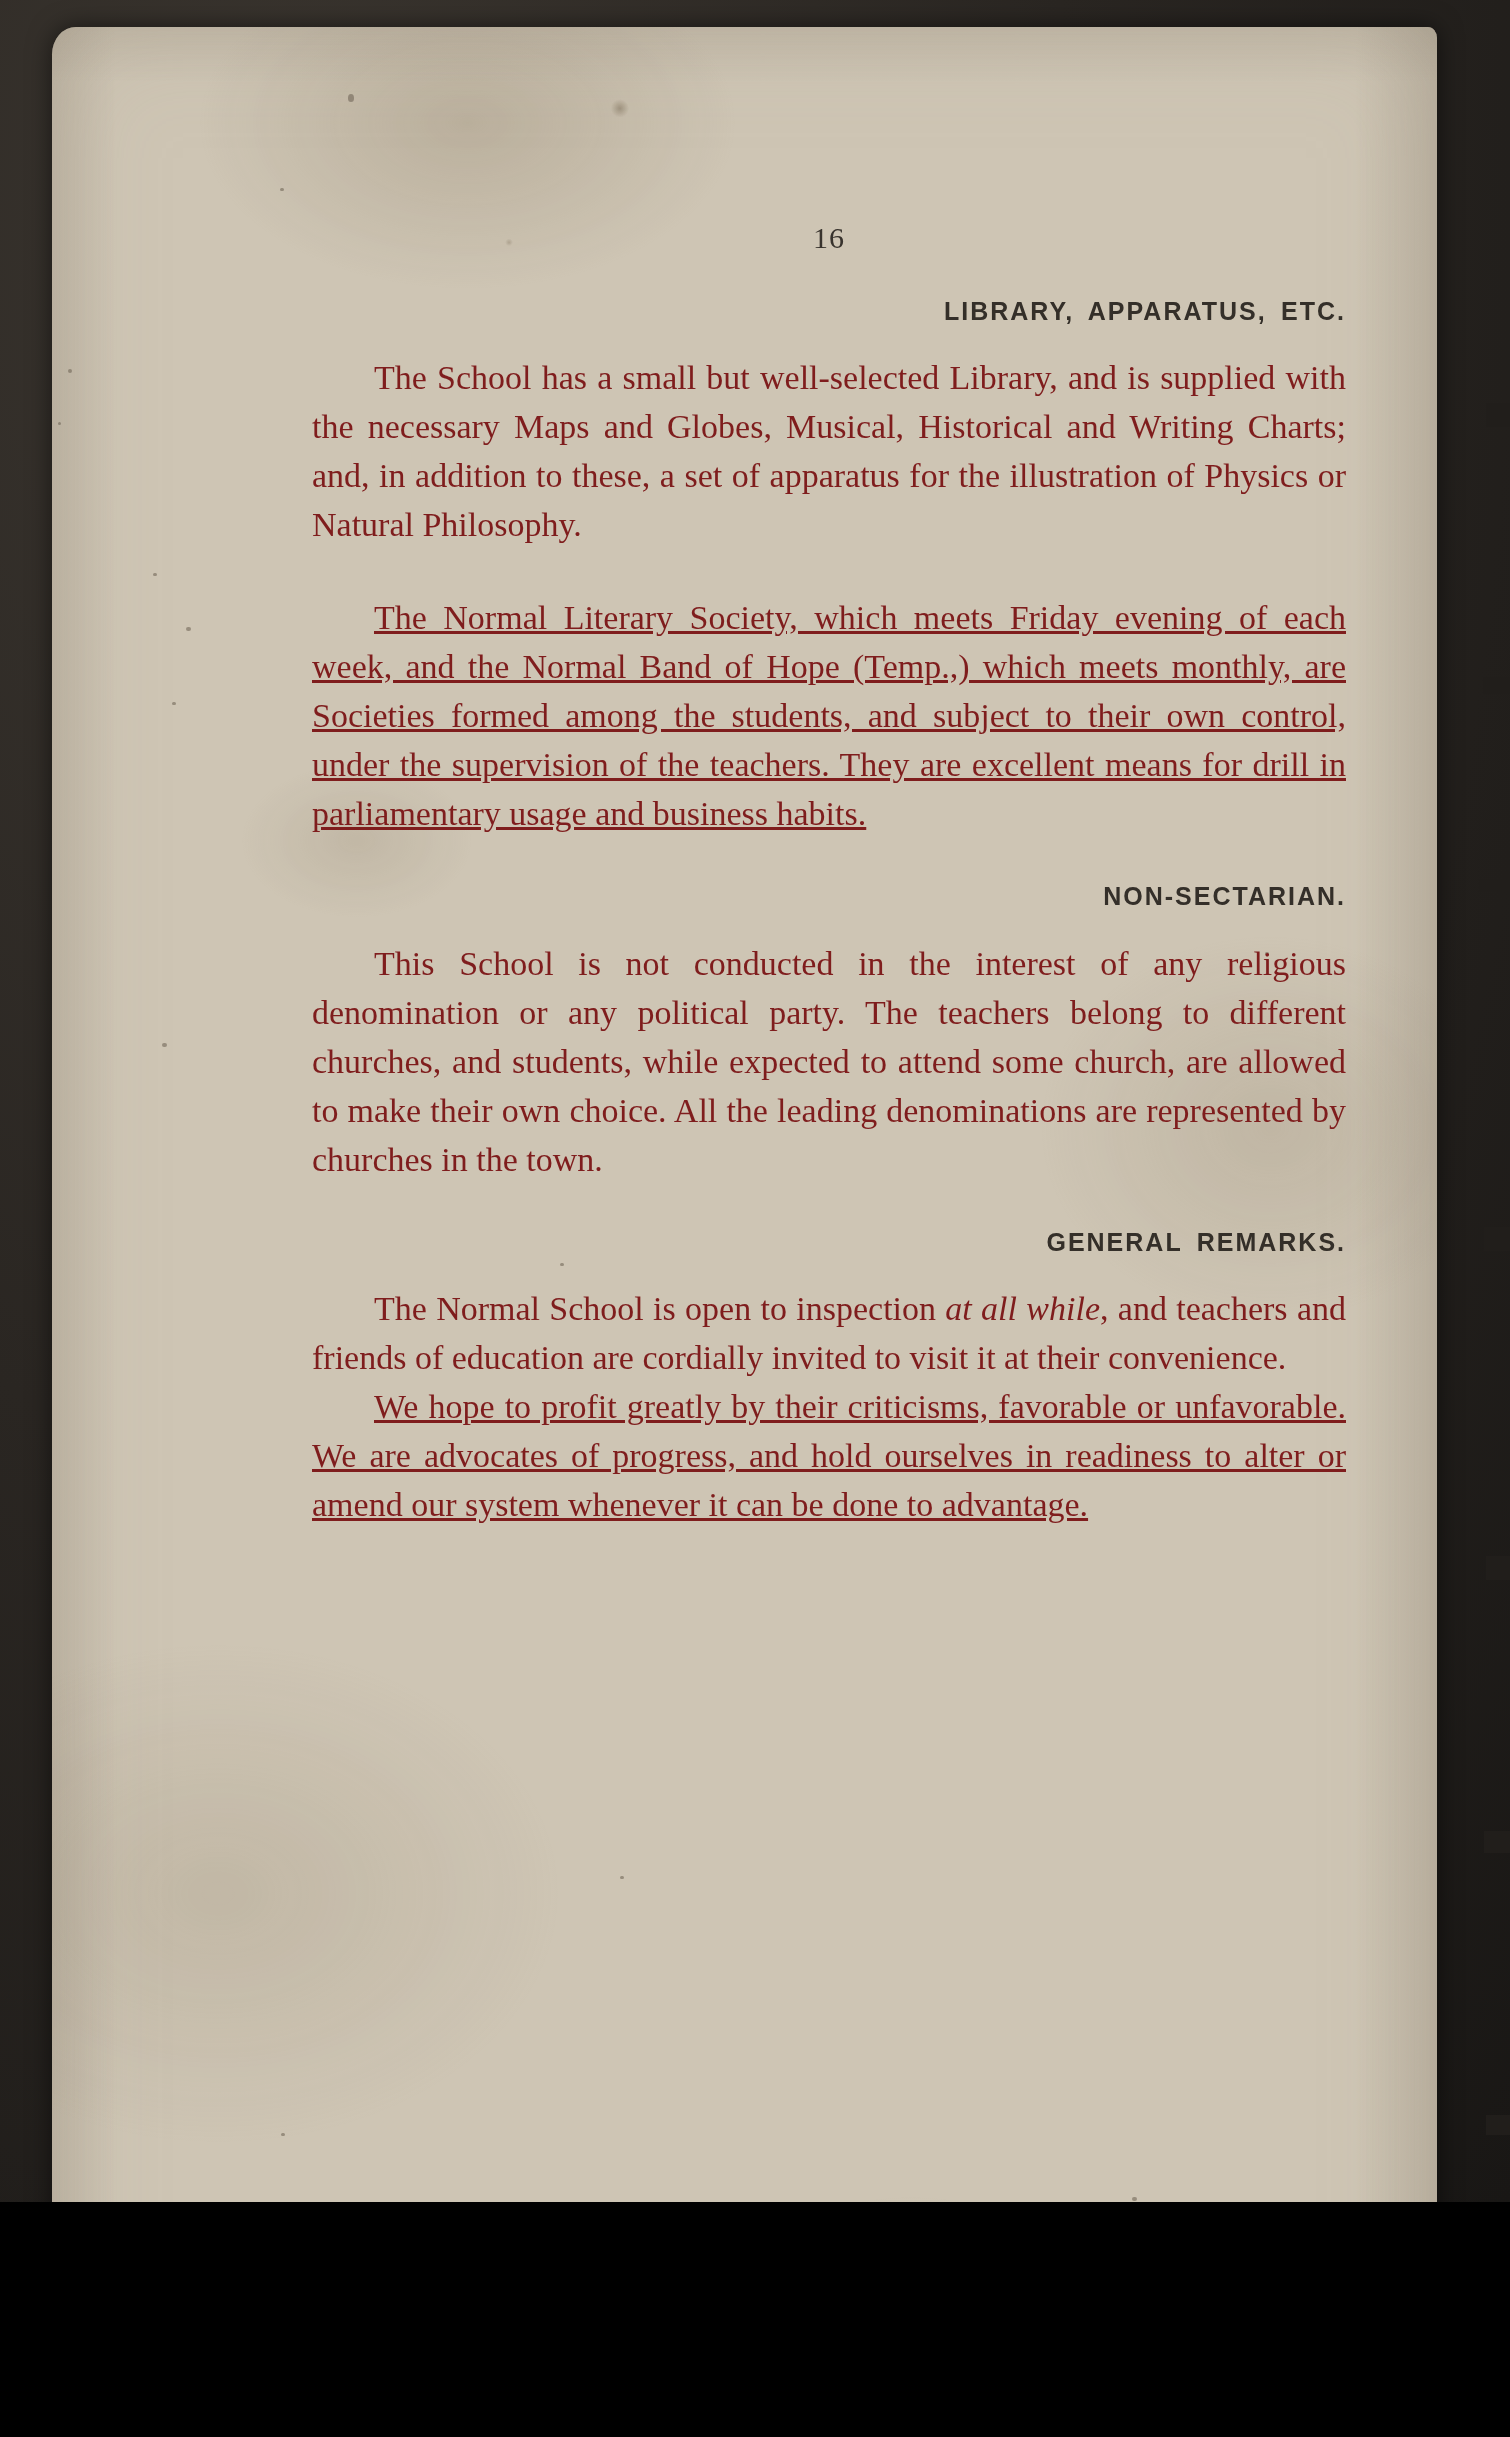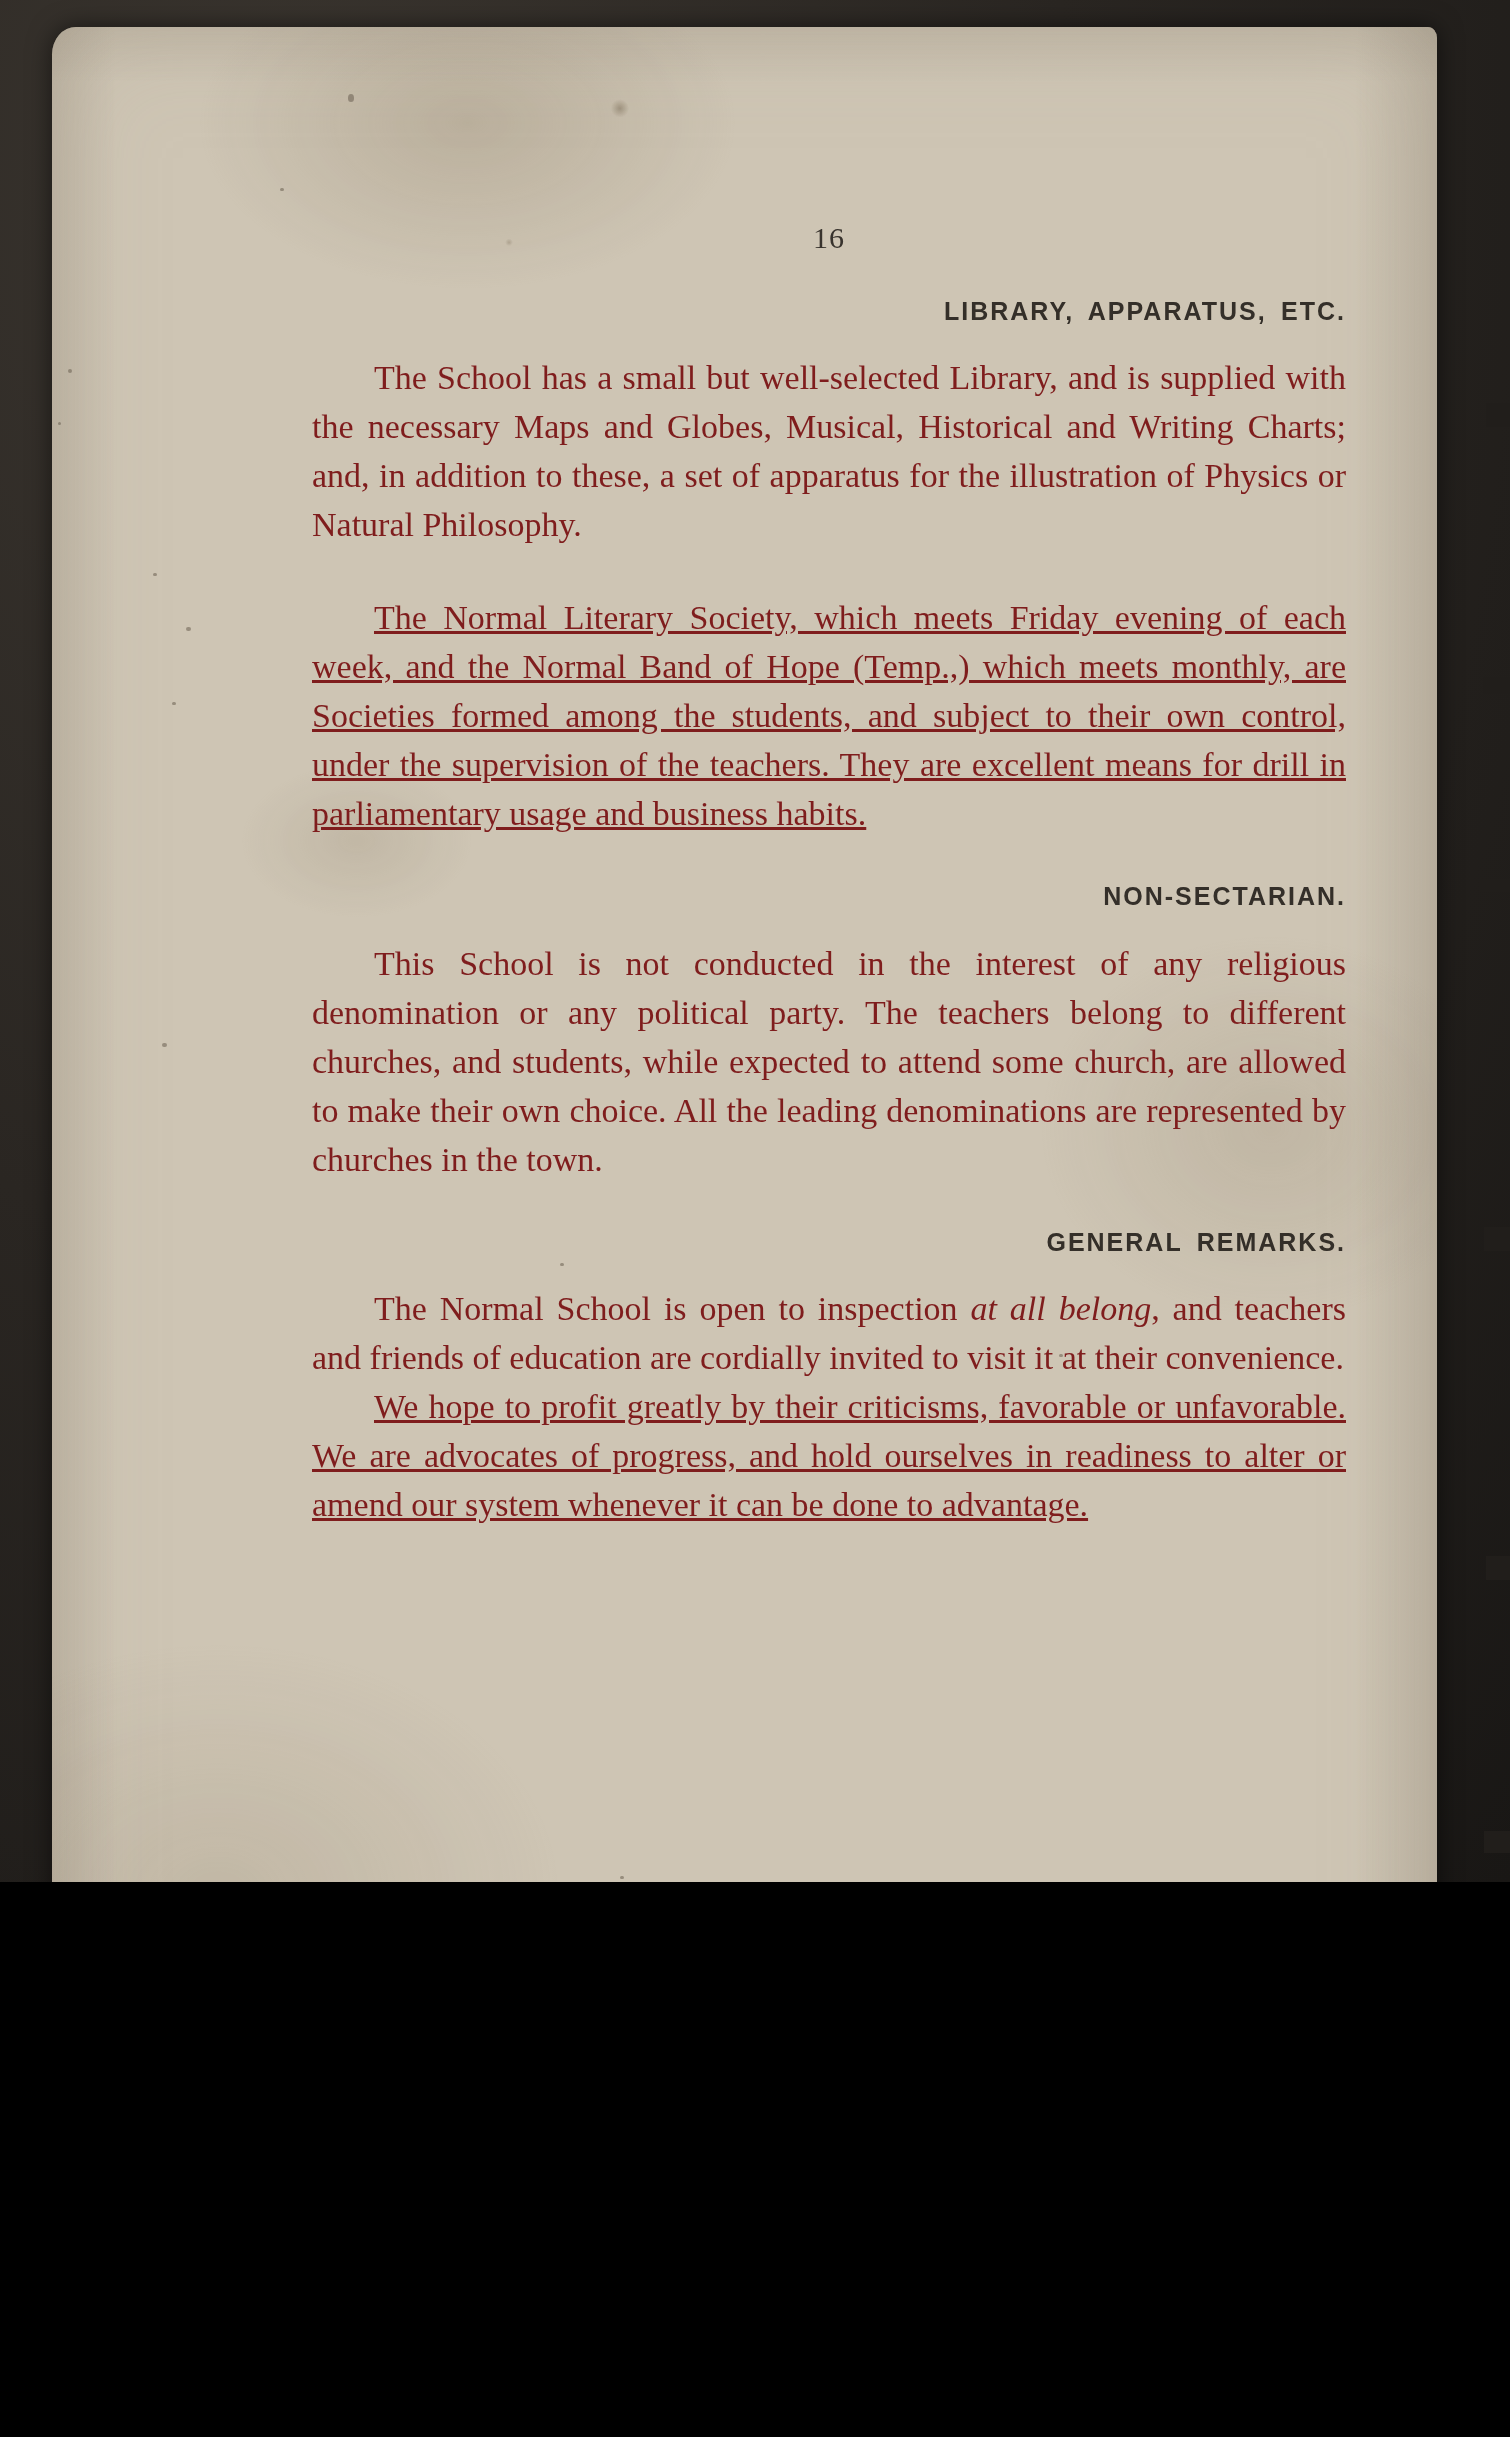--- a/index.html
+++ b/index.html
@@ -5,21 +5,21 @@
 <style>
   html, body {
     margin: 0;
     padding: 0;
     background: #000000;
   }
 
   .scan-viewport {
     position: relative;
     width: 1510px;
-    height: 1882px;
+    height: 2202px;
     overflow: hidden;
     
     background:
       radial-gradient(ellipse at 20% 10%, #3a352f 0%, #2a2622 45%, #191715 100%);
     font-family: "Liberation Serif", "DejaVu Serif", serif;
   }
 
   
   .backdrop-noise {
     position: absolute;
@@ -189,21 +189,21 @@
       <h2 class="section-head head-gap-after">LIBRARY, APPARATUS, ETC.</h2>
       <p class="body-par par-gap-after">The School has a small but well-selected Library, and is supplied with the necessary Maps and Globes, Musical, Historical and Writing Charts; and, in addition to these, a set of apparatus for the illustration of Physics or Natural Philosophy.</p>
 
       <p class="body-par par-gap-after">The Normal Literary Society, which meets Friday evening of each week, and the Normal Band of Hope (Temp.,) which meets monthly, are Societies formed among the students, and subject to their own control, under the supervision of the teachers.  They are excellent means for drill in parliamentary usage and business habits.</p>
 
       <h2 class="section-head head-gap-after">NON-SECTARIAN.</h2>
       <p class="body-par par-gap-after">This School is not conducted in the interest of any religious denomination or any political party.  The teachers belong to different churches, and students, while expected to attend some church, are allowed to make their own choice.  All the leading denominations are represented by churches in the town.</p>
 
       <h2 class="section-head head-gap-after">GENERAL REMARKS.</h2>
 
-      <p class="body-par"><span>The Normal School is open to inspection </span><em class="ital">at all belong</em><span>, and teachers and friends of education are cordially invited to visit it at their convenience.</span></p>
+      <p class="body-par"><span>The Normal School is open to inspection </span><em class="ital">at all while</em><span>, and teachers and friends of education are cordially invited to visit it at their convenience.</span></p>
 
       <p class="body-par">We hope to profit greatly by their criticisms, favorable or unfavorable.  We are advocates of progress, and hold ourselves in readiness to alter or amend our system whenever it can be done to advantage.</p>
 
 
     </div>
   </div>
 </div>
 
 
 </body></html>

